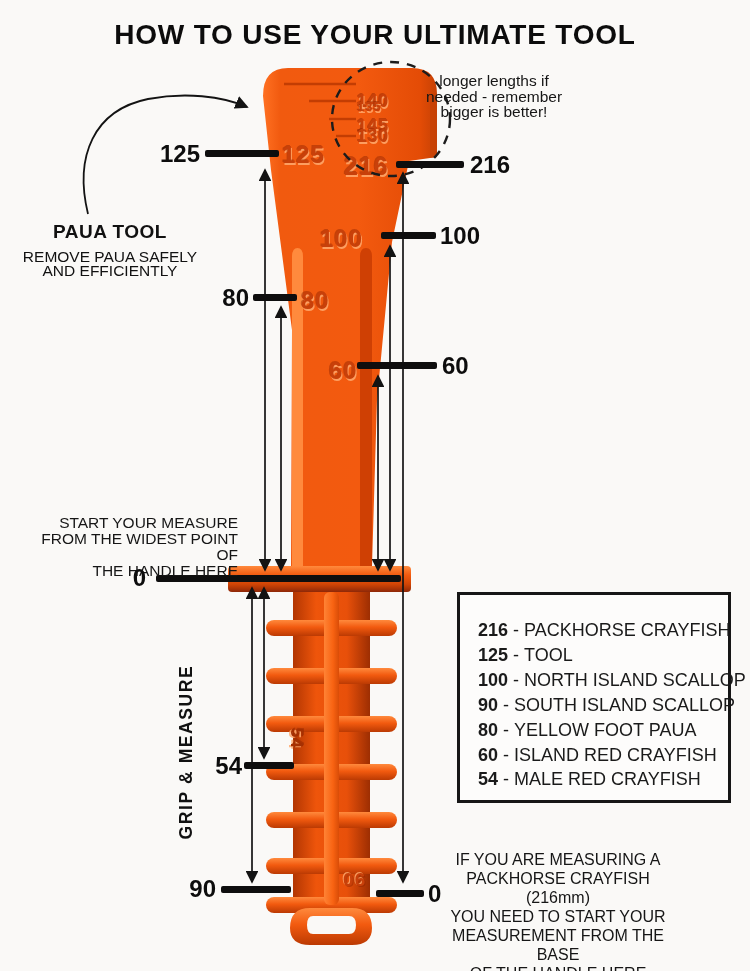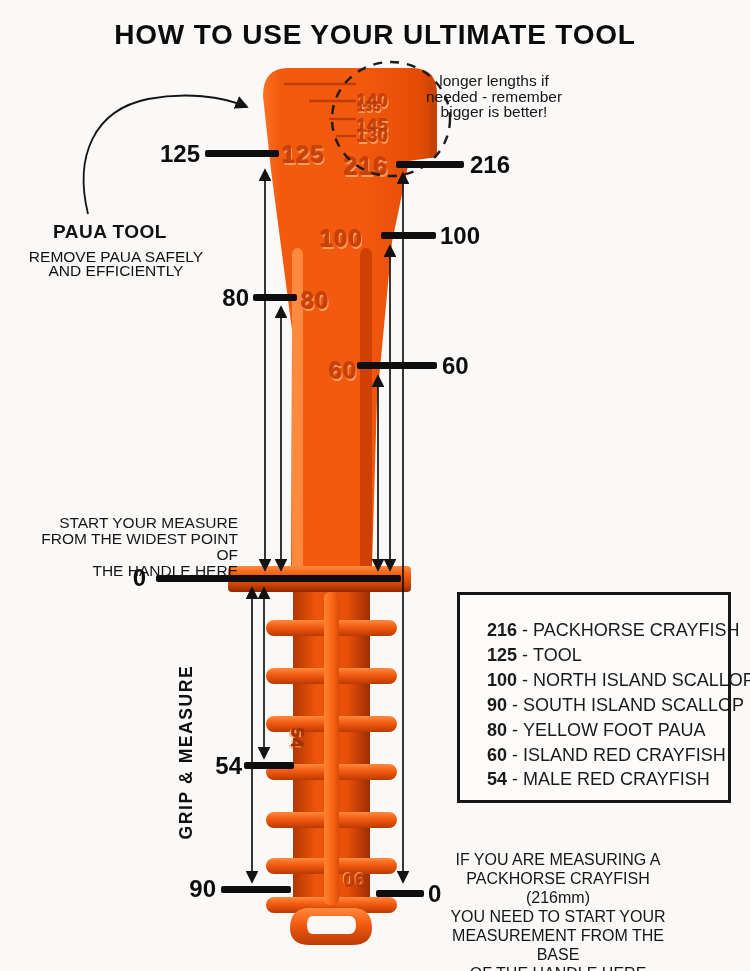--- a/index.html
+++ b/index.html
@@ -19,26 +19,26 @@
   .emboss{
     font-weight:bold;color:#c8400a;letter-spacing:1px;line-height:1;
     text-shadow:-1px -1px 0 rgba(140,35,0,.45),1px 1.5px 0 rgba(255,170,110,.85);
   }
   
   .note{font-size:15.5px;line-height:16px;text-align:center;color:#161616;}
   #note-longer{left:409px;top:73px;width:170px;line-height:15.5px;}
   #note-start{left:16px;top:515px;width:222px;text-align:right;}
   #note-packhorse{left:437px;top:850px;width:242px;line-height:19px;font-size:16px;}
   #paua-heading{left:19px;top:221px;width:182px;text-align:center;font-size:19px;font-weight:bold;letter-spacing:.5px;}
-  #paua-sub{left:25px;top:250px;width:182px;text-align:center;font-size:15.5px;line-height:13.5px;}
+  #paua-sub{left:19px;top:250px;width:182px;text-align:center;font-size:15.5px;line-height:13.5px;}
   #grip-label{left:186px;top:752px;transform:translate(-50%,-50%) rotate(-90deg);
     white-space:nowrap;font-size:17.5px;font-weight:bold;letter-spacing:1.6px;}
   
   #legend{left:457px;top:592px;width:274px;height:211px;border:3px solid #161616;box-sizing:border-box;
-    padding:23px 0 0 27px;background:rgba(255,255,255,.55);}
+    padding:23px 0 0 18px;background:rgba(255,255,255,.55);}
   .legend-row{font-size:18px;line-height:24.9px;color:#1a1a1a;white-space:nowrap;}
   .lv{font-weight:bold;}
   .lsep{margin:0 5px;}
   svg{position:absolute;left:0;top:0;}
   .z1{z-index:1}.z2{z-index:2}.z3{z-index:3}.z4{z-index:4}.z5{z-index:5}
 </style>
 </head>
 <body>
 
 <div id="stage">

